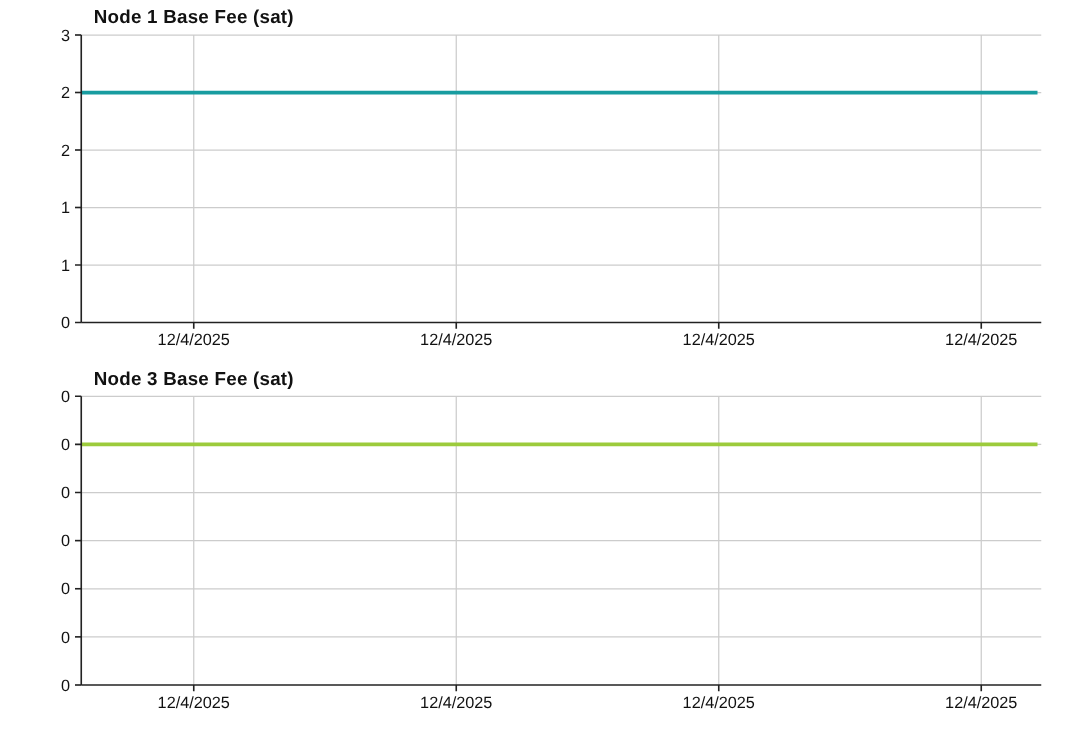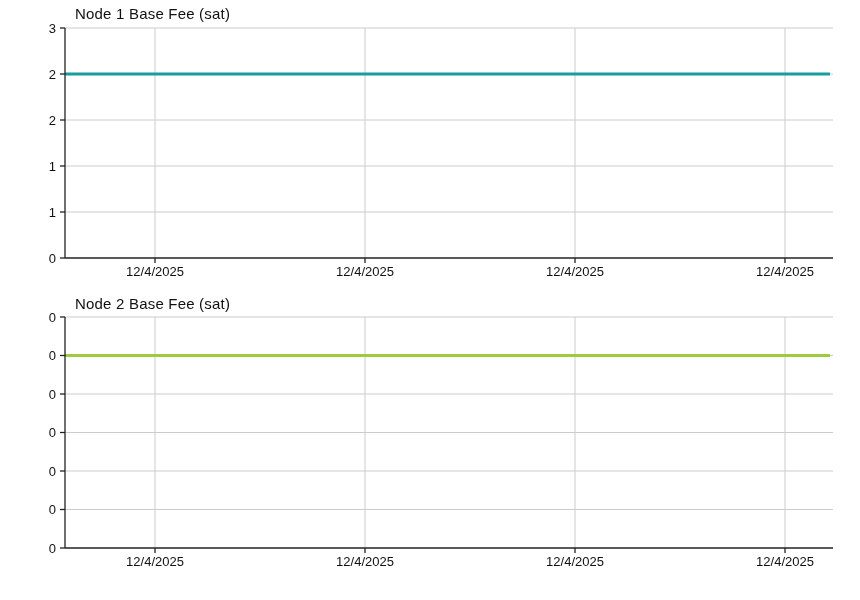--- a/index.html
+++ b/index.html
@@ -20,21 +20,21 @@
     left: 0;
     width: 860px;
   }
   #chart-0 { top: 0;   height: 290px; }
   #chart-1 { top: 290px; height: 310px; }
   .chart-title {
     position: absolute;
     left: 75px;
     top: 5px;
     font-size: 15px;
-    font-weight: normal;
+    font-weight: bold;
     color: #111111;
     letter-spacing: 0.2px;
     white-space: nowrap;
   }
   .plot-svg {
     position: absolute;
     left: 0;
     top: 0;
     width: 860px;
     height: 100%;
@@ -120,16 +120,16 @@
         <text x="56" y="262.5" text-anchor="end">0</text>
         <line x1="155" x2="155" y1="258" y2="263" stroke="#222222" stroke-width="1.3"></line>
         <text x="155" y="276" text-anchor="middle">12/4/2025</text>
         <line x1="365" x2="365" y1="258" y2="263" stroke="#222222" stroke-width="1.3"></line>
         <text x="365" y="276" text-anchor="middle">12/4/2025</text>
         <line x1="575" x2="575" y1="258" y2="263" stroke="#222222" stroke-width="1.3"></line>
         <text x="575" y="276" text-anchor="middle">12/4/2025</text>
         <line x1="785" x2="785" y1="258" y2="263" stroke="#222222" stroke-width="1.3"></line>
         <text x="785" y="276" text-anchor="middle">12/4/2025</text>
       </svg>
-    <div class="chart-title">Node 2 Base Fee (sat)</div>
+    <div class="chart-title">Node 3 Base Fee (sat)</div>
   </div>
 
 </div>
 
 </body></html>

